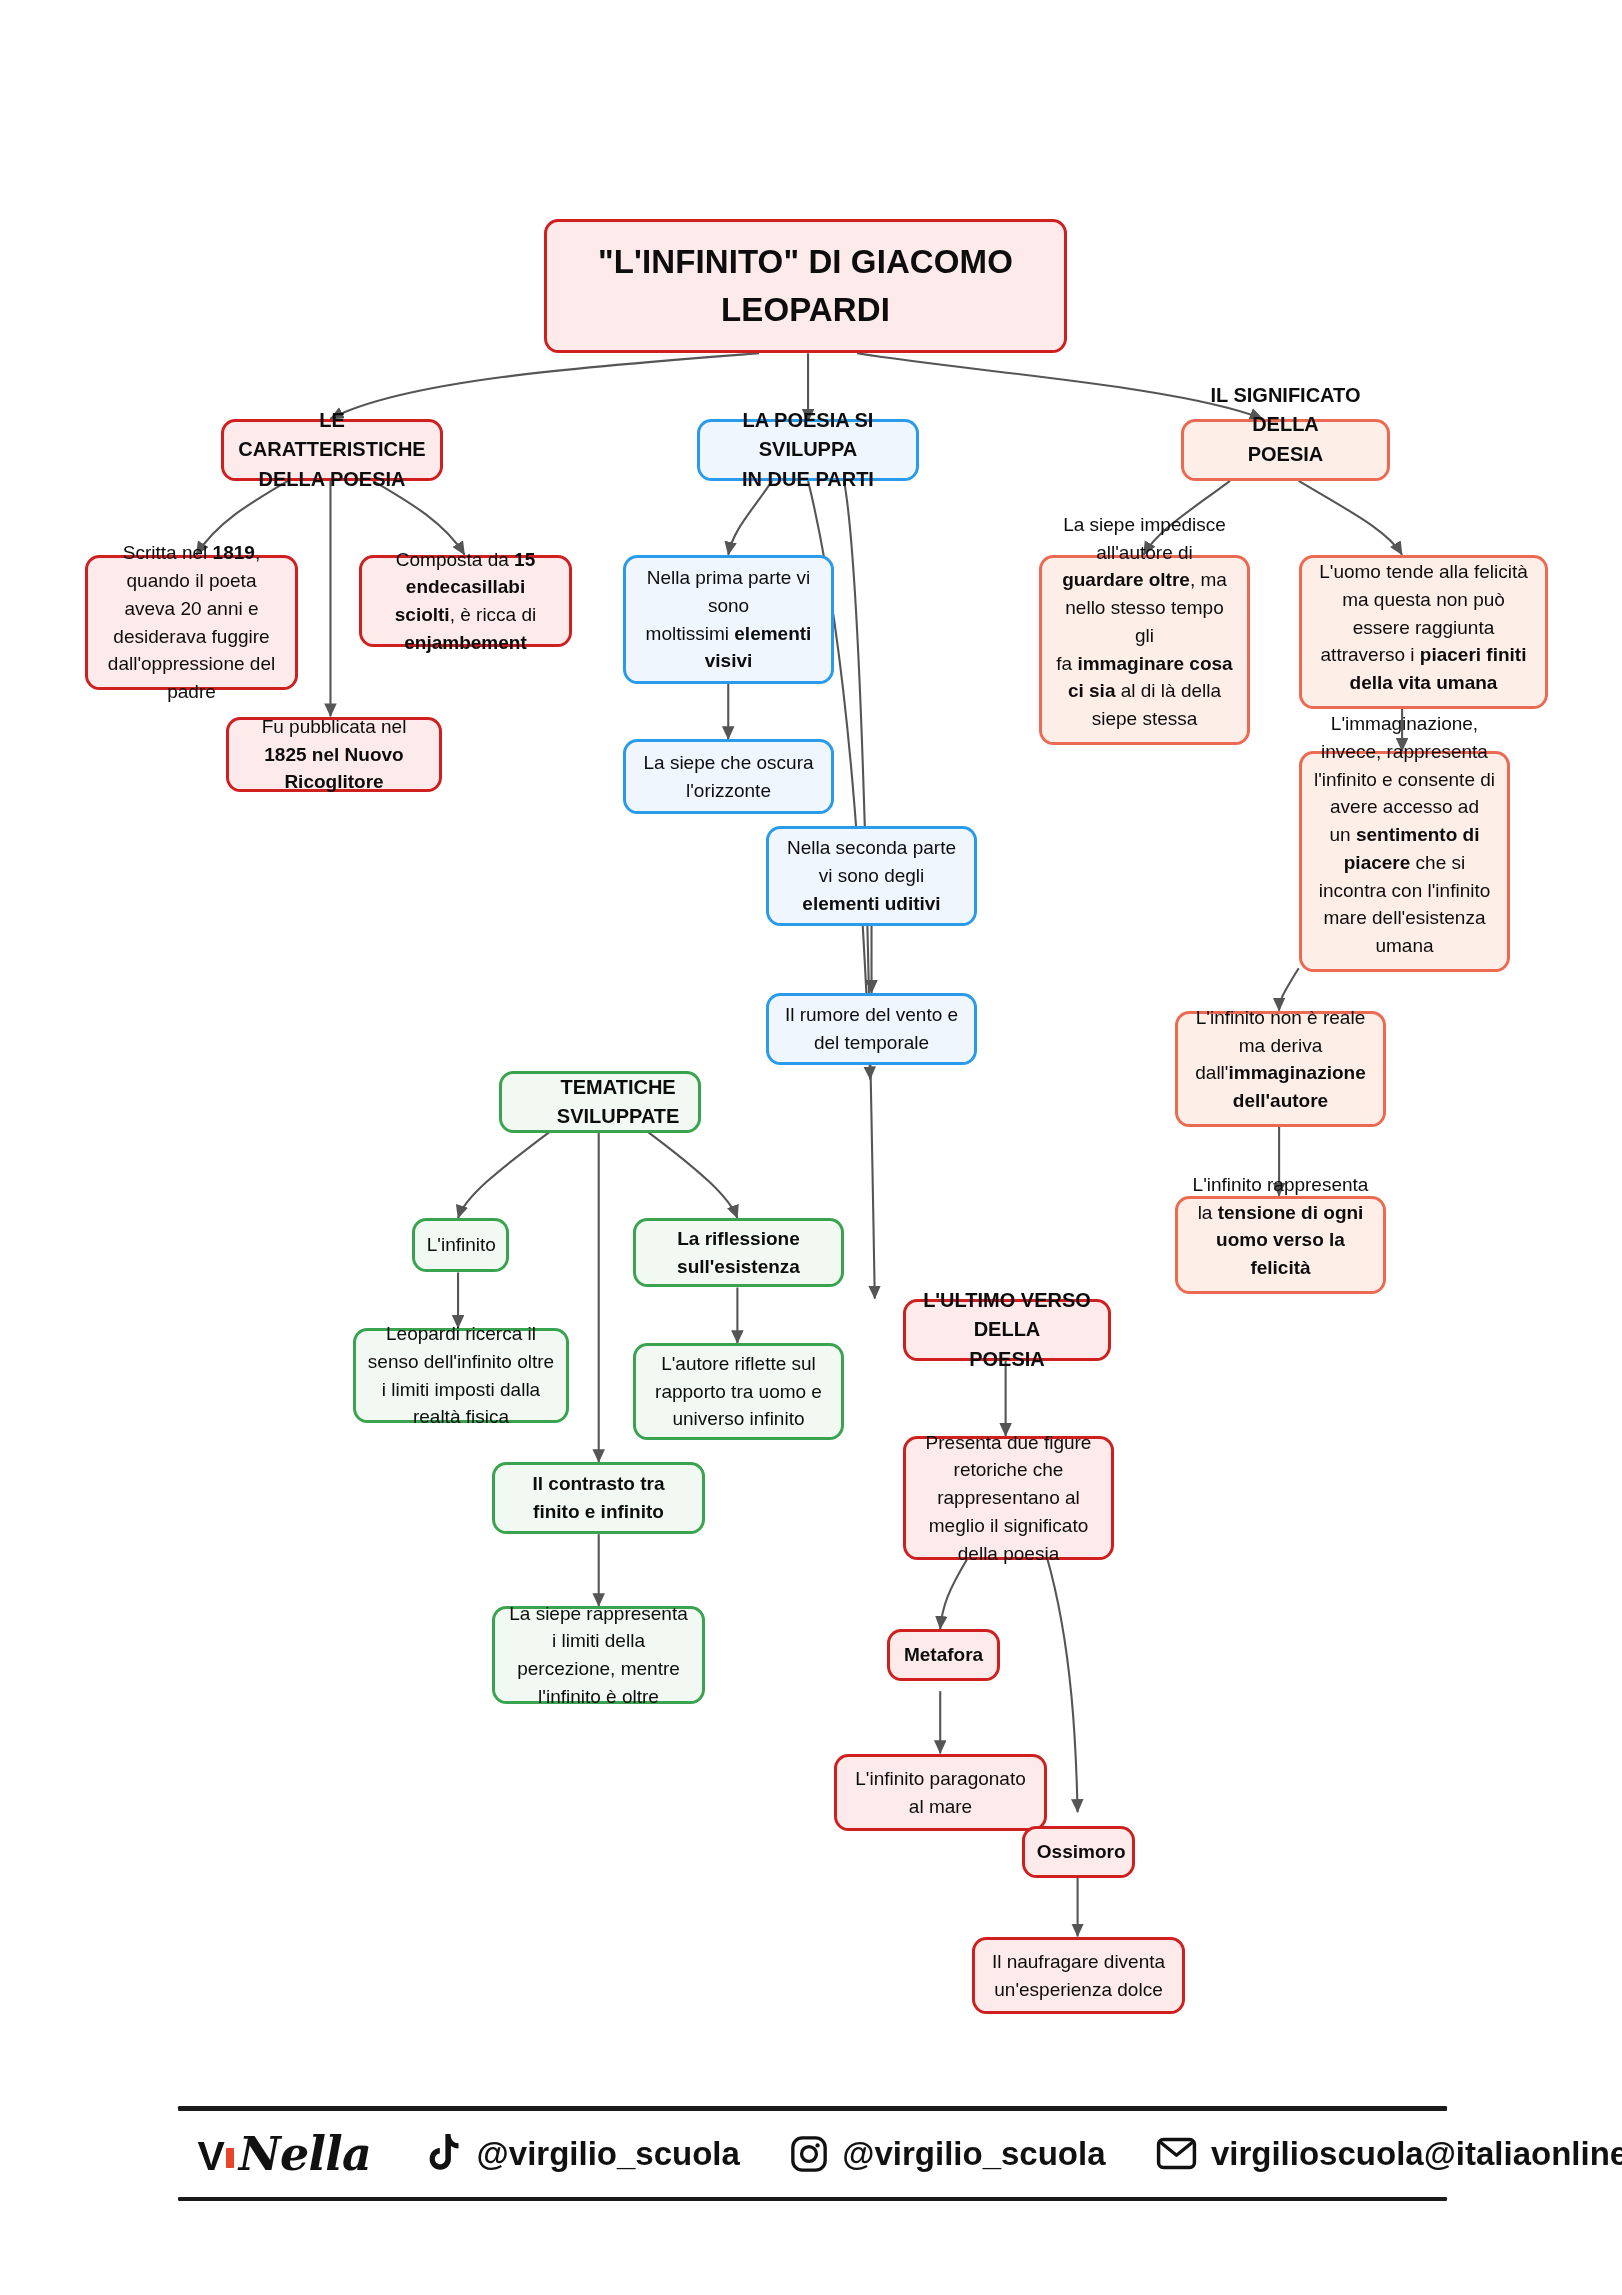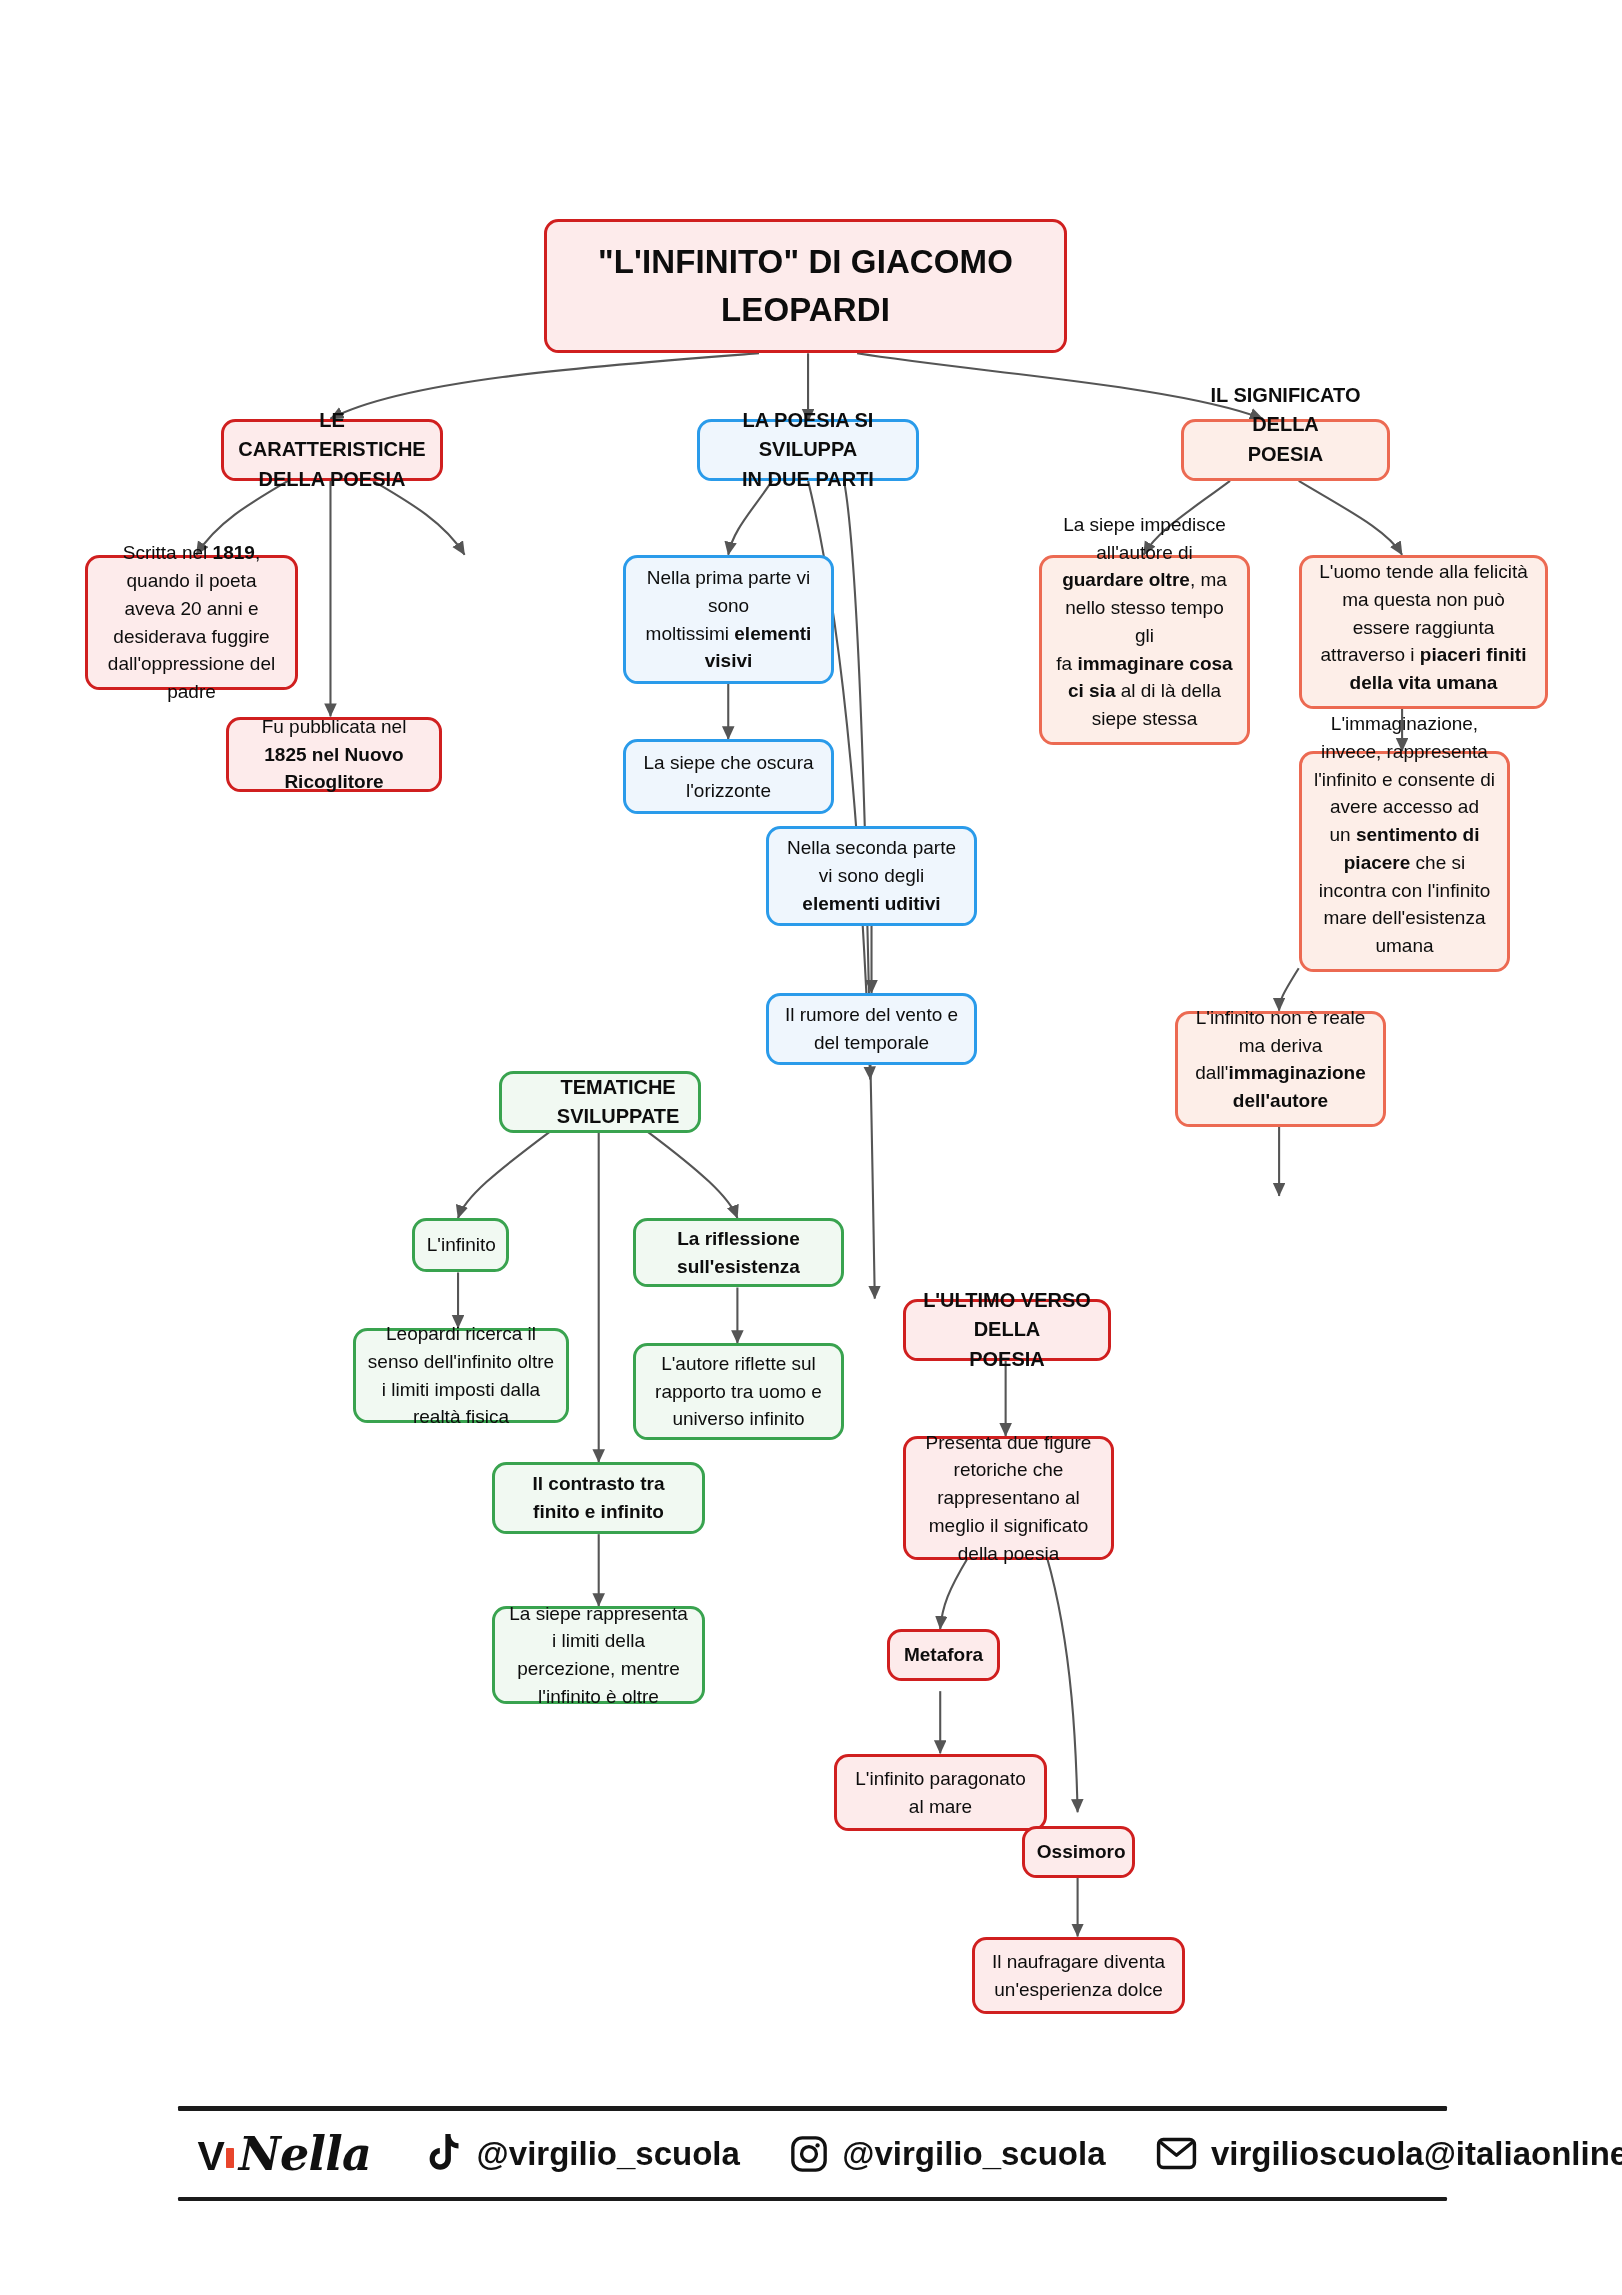--- a/index.html
+++ b/index.html
@@ -141,20 +141,23 @@
   <div class="node salmon heading" style="left:1181px;top:419px;width:209px;height:62px;">
     <span class="txt">
       <span>IL SIGNIFICATO DELLA</span><br><span>POESIA</span>
     </span>
   </div>
 
   <div class="node red body" style="left:85px;top:555px;width:213px;height:135px;">
     <span class="txt">Scritta nel <b>1819</b>, quando il poeta aveva 20 anni e desiderava fuggire dall'oppressione del padre</span>
   </div>
 
+  <div class="node red body" style="left:359px;top:555px;width:213px;height:92px;">
+    <span class="txt">Composta da <b>15 endecasillabi sciolti</b>, è ricca di <b>enjambement</b></span>
+  </div>
 
   <div class="node red body" style="left:226px;top:717px;width:216px;height:75px;">
     <span class="txt">Fu pubblicata nel <b>1825 nel Nuovo Ricoglitore</b></span>
   </div>
 
   <div class="node blue body" style="left:623px;top:555px;width:211px;height:129px;">
     <span class="txt">Nella prima parte vi sono<br>moltissimi <b>elementi visivi</b></span>
   </div>
 
   <div class="node blue body" style="left:623px;top:739px;width:211px;height:75px;">
@@ -178,20 +181,23 @@
   </div>
 
   <div class="node salmon body" style="left:1299px;top:751px;width:211px;height:221px;">
     <span class="txt">L'immaginazione, invece, rappresenta l'infinito e consente di avere accesso ad<br>un <b>sentimento di piacere</b> che si incontra con l'infinito mare dell'esistenza umana</span>
   </div>
 
   <div class="node salmon body" style="left:1175px;top:1011px;width:211px;height:116px;">
     <span class="txt">L'infinito non è reale ma deriva<br>dall'<b>immaginazione dell'autore</b></span>
   </div>
 
+  <div class="node salmon body" style="left:1175px;top:1196px;width:211px;height:98px;">
+    <span class="txt">L'infinito rappresenta la <b>tensione di ogni uomo verso la felicità</b></span>
+  </div>
 
   <div class="node green heading" style="left:499px;top:1071px;width:202px;height:62px;padding-left:48px;">
     <span class="txt">
       <span>TEMATICHE</span><br><span>SVILUPPATE</span>
     </span>
   </div>
 
   <div class="node green body" style="left:412px;top:1218px;width:97px;height:54px;">
     <span class="txt">L'infinito</span>
   </div>

